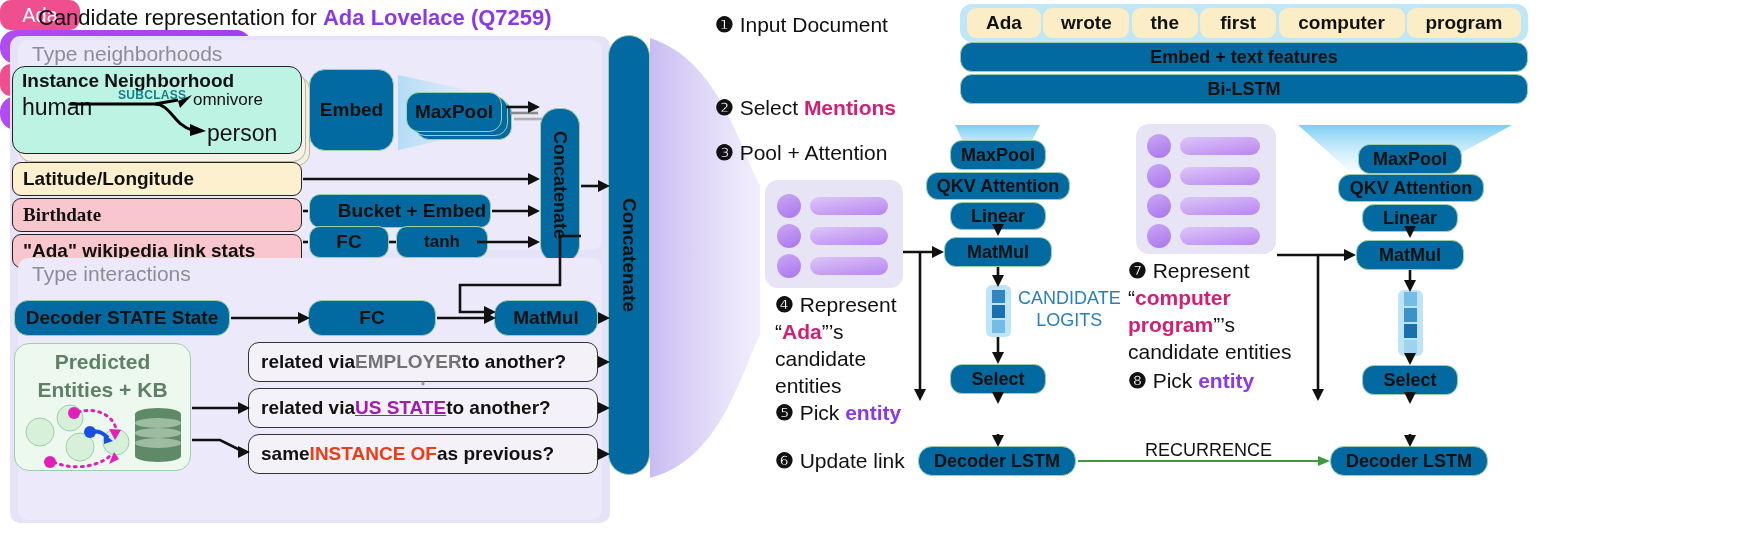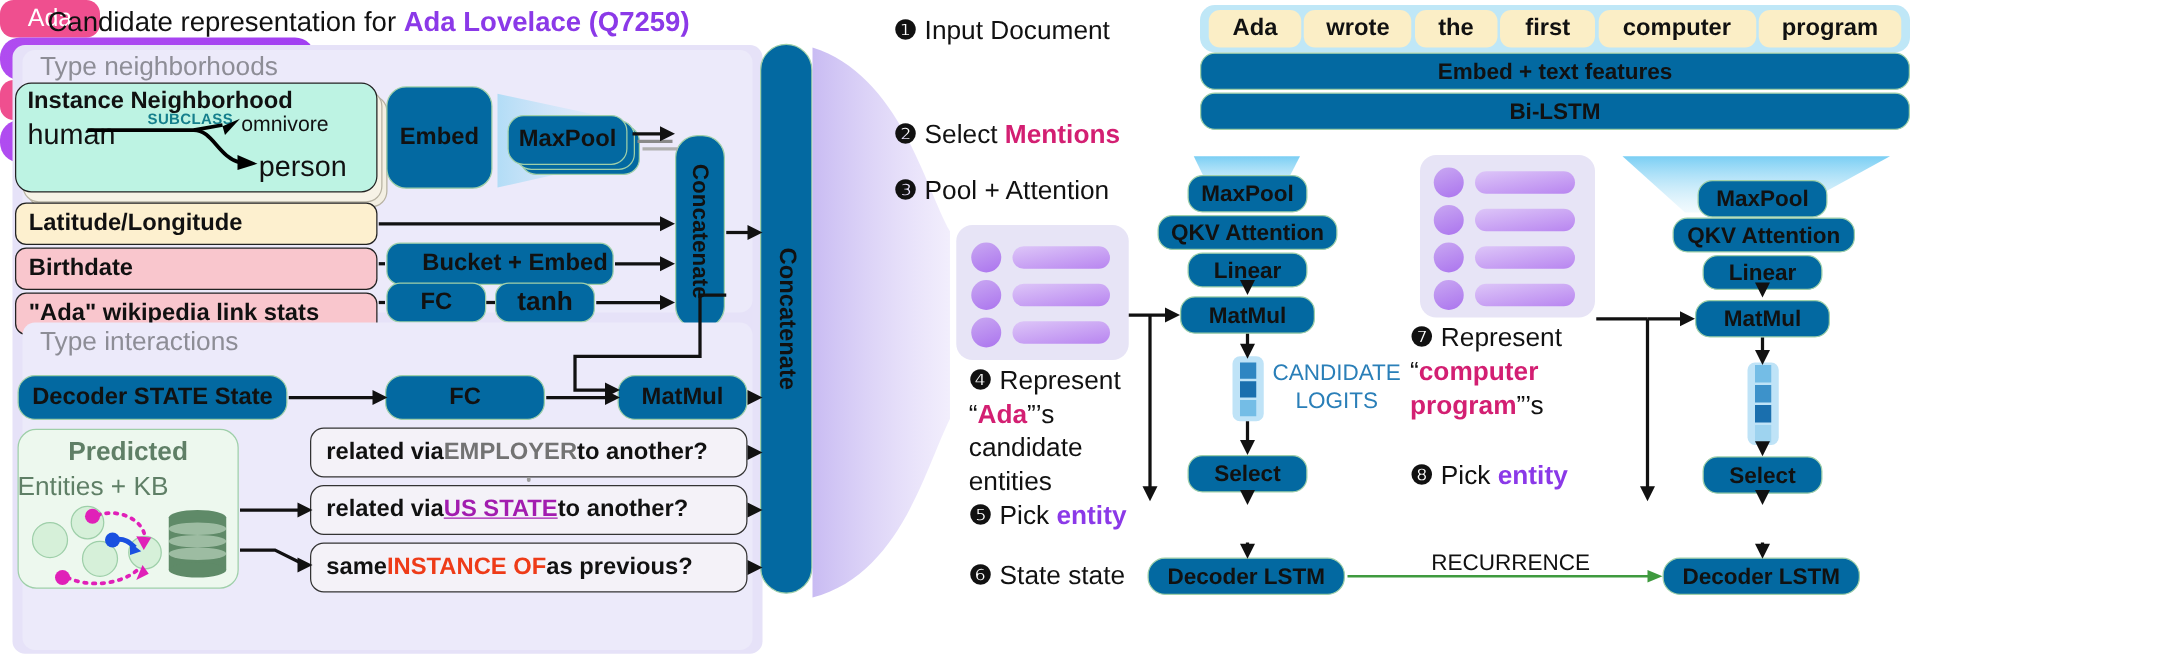--- a/index.html
+++ b/index.html
@@ -92,47 +92,47 @@
     </linearGradient>
   </defs>
   <path d="M398,75 L398,150 L496,128 L496,96 Z" fill="url(#fanL)"></path>
 </svg>
 
 <div class="pill greenfaint" style="left:416px;top:100px;width:96px;height:40px;border-radius:13px;"></div>
 <div class="pill greenfaint" style="left:412px;top:96px;width:96px;height:40px;border-radius:13px;"></div>
 <div class="pill greenfaint" style="left:406px;top:92px;width:96px;height:40px;font-size:19px;border-radius:13px;">MaxPool</div>
 
 <div class="pill cream" style="left:12px;top:162px;width:290px;height:34px;font-size:19px;justify-content:flex-start;padding-left:10px;border-radius:9px;">Latitude/Longitude</div>
-<div class="pill pinkbox" style="left:12px;top:198px;width:290px;height:34px;font-size:19px;justify-content:flex-start;padding-left:10px;border-radius:9px;">Birthdate</div>
+<div class="pill pinkbox" style="left:12px;top:198px;width:290px;height:34px;font-size:19px;justify-content:flex-start;padding-left:10px;border-radius:9px;font-family:Liberation Serif, serif;">Birthdate</div>
 <div class="pill pinkbox" style="left:12px;top:234px;width:290px;height:34px;font-size:19px;justify-content:flex-start;padding-left:10px;border-radius:9px;">"Ada" wikipedia link stats</div>
 
 <div class="pill greenfaint" style="left:309px;top:194px;width:182px;height:34px;font-size:19px;border-radius:11px;padding-left:24px;">Bucket + Embed</div>
 <div class="pill greenfaint" style="left:309px;top:226px;width:80px;height:32px;font-size:19px;border-radius:11px;">FC</div>
-<div class="pill greenfaint" style="left:396px;top:226px;width:80px;height:32px;font-size:21px;border-radius:11px;">tanh</div>
+<div class="pill greenfaint" style="left:396px;top:226px;width:92px;height:32px;font-size:17px;border-radius:11px;">tanh</div>
 
 <div class="pill greenfaint" style="left:540px;top:108px;width:40px;height:155px;border-radius:18px;">
   <span style="writing-mode:vertical-rl;font-size:18px;">Concatenate</span>
 </div>
 
 <div class="pill greenfaint" style="left:608px;top:35px;width:42px;height:440px;border-radius:21px;">
   <span style="writing-mode:vertical-rl;font-size:19px;">Concatenate</span>
 </div>
 
 <div class="abs" style="left:18px;top:258px;width:584px;height:262px;background:#eceafa;border-radius:10px;"></div>
 <div class="abs sectlabel" style="left:32px;top:262px;">Type interactions</div>
 
 <div class="pill greenfaint" style="left:14px;top:300px;width:216px;height:36px;font-size:19px;border-radius:14px;">Decoder STATE State</div>
 
 <div class="pill greenfaint" style="left:308px;top:300px;width:128px;height:36px;font-size:19px;border-radius:14px;">FC</div>
 
 <div class="pill greenfaint" style="left:494px;top:300px;width:104px;height:36px;font-size:19px;border-radius:14px;">MatMul</div>
 
 <div class="abs" style="left:14px;top:343px;width:177px;height:128px;background:#edf8ee;border:1.4px solid #9ecfa9;border-radius:15px;"></div>
 <div class="abs" style="left:14px;top:350px;width:177px;text-align:center;font-size:21px;font-weight:bold;color:#5f7f66;">Predicted</div>
-<div class="abs" style="left:14px;top:378px;width:177px;text-align:left;font-size:21px;font-weight:normal;color:#5f7f66;">Entities + KB</div>
+<div class="abs" style="left:14px;top:378px;width:177px;text-align:center;font-size:21px;font-weight:bold;color:#5f7f66;">Entities + KB</div>
 
 <svg width="1745" height="533" style="pointer-events:none;">
   <circle cx="40" cy="432" r="14" fill="#d6f0d9" stroke="#9ecfa9"></circle>
   <circle cx="70" cy="418" r="13" fill="#d6f0d9" stroke="#9ecfa9"></circle>
   <circle cx="80" cy="447" r="14" fill="#d6f0d9" stroke="#9ecfa9"></circle>
   <circle cx="116" cy="442" r="13" fill="#d6f0d9" stroke="#9ecfa9"></circle>
   <circle cx="50" cy="462" r="6" fill="#e020b8"></circle>
   <circle cx="74" cy="413" r="6" fill="#e020b8"></circle>
   <circle cx="90" cy="432" r="6" fill="#1a50e0"></circle>
   <path d="M90,432 C100,430 104,434 108,438" stroke="#1a50e0" stroke-width="4" fill="none"></path>
@@ -254,28 +254,29 @@
   <span>entities</span>
 </div>
 
 <div class="abs step" style="left:775px;top:400px;">
   <span class="num">❺</span>
   <span>Pick </span><span class="pu">entity</span>
 </div>
 
 <div class="abs step" style="left:775px;top:448px;">
   <span class="num">❻</span>
-  <span>State state</span>
+  <span>Update link</span>
 </div>
 
 <div class="abs step" style="left:1128px;top:258px;width:185px;">
   <span class="num">❼</span>
   <span>Represent</span><br>
   <span>“</span><span class="mg">computer</span><br>
   <span class="mg">program</span><span>”’s</span><br>
+  <span>candidate entities</span>
 </div>
 
 <div class="abs step" style="left:1128px;top:368px;">
   <span class="num">❽</span>
   <span>Pick </span><span class="pu">entity</span>
 </div>
 
 <div class="abs tokrow" style="left:960px;top:4px;width:568px;height:38px;">
   <div class="tok" style="width:74px;">Ada</div>
   <div class="tok" style="width:86px;">wrote</div>

